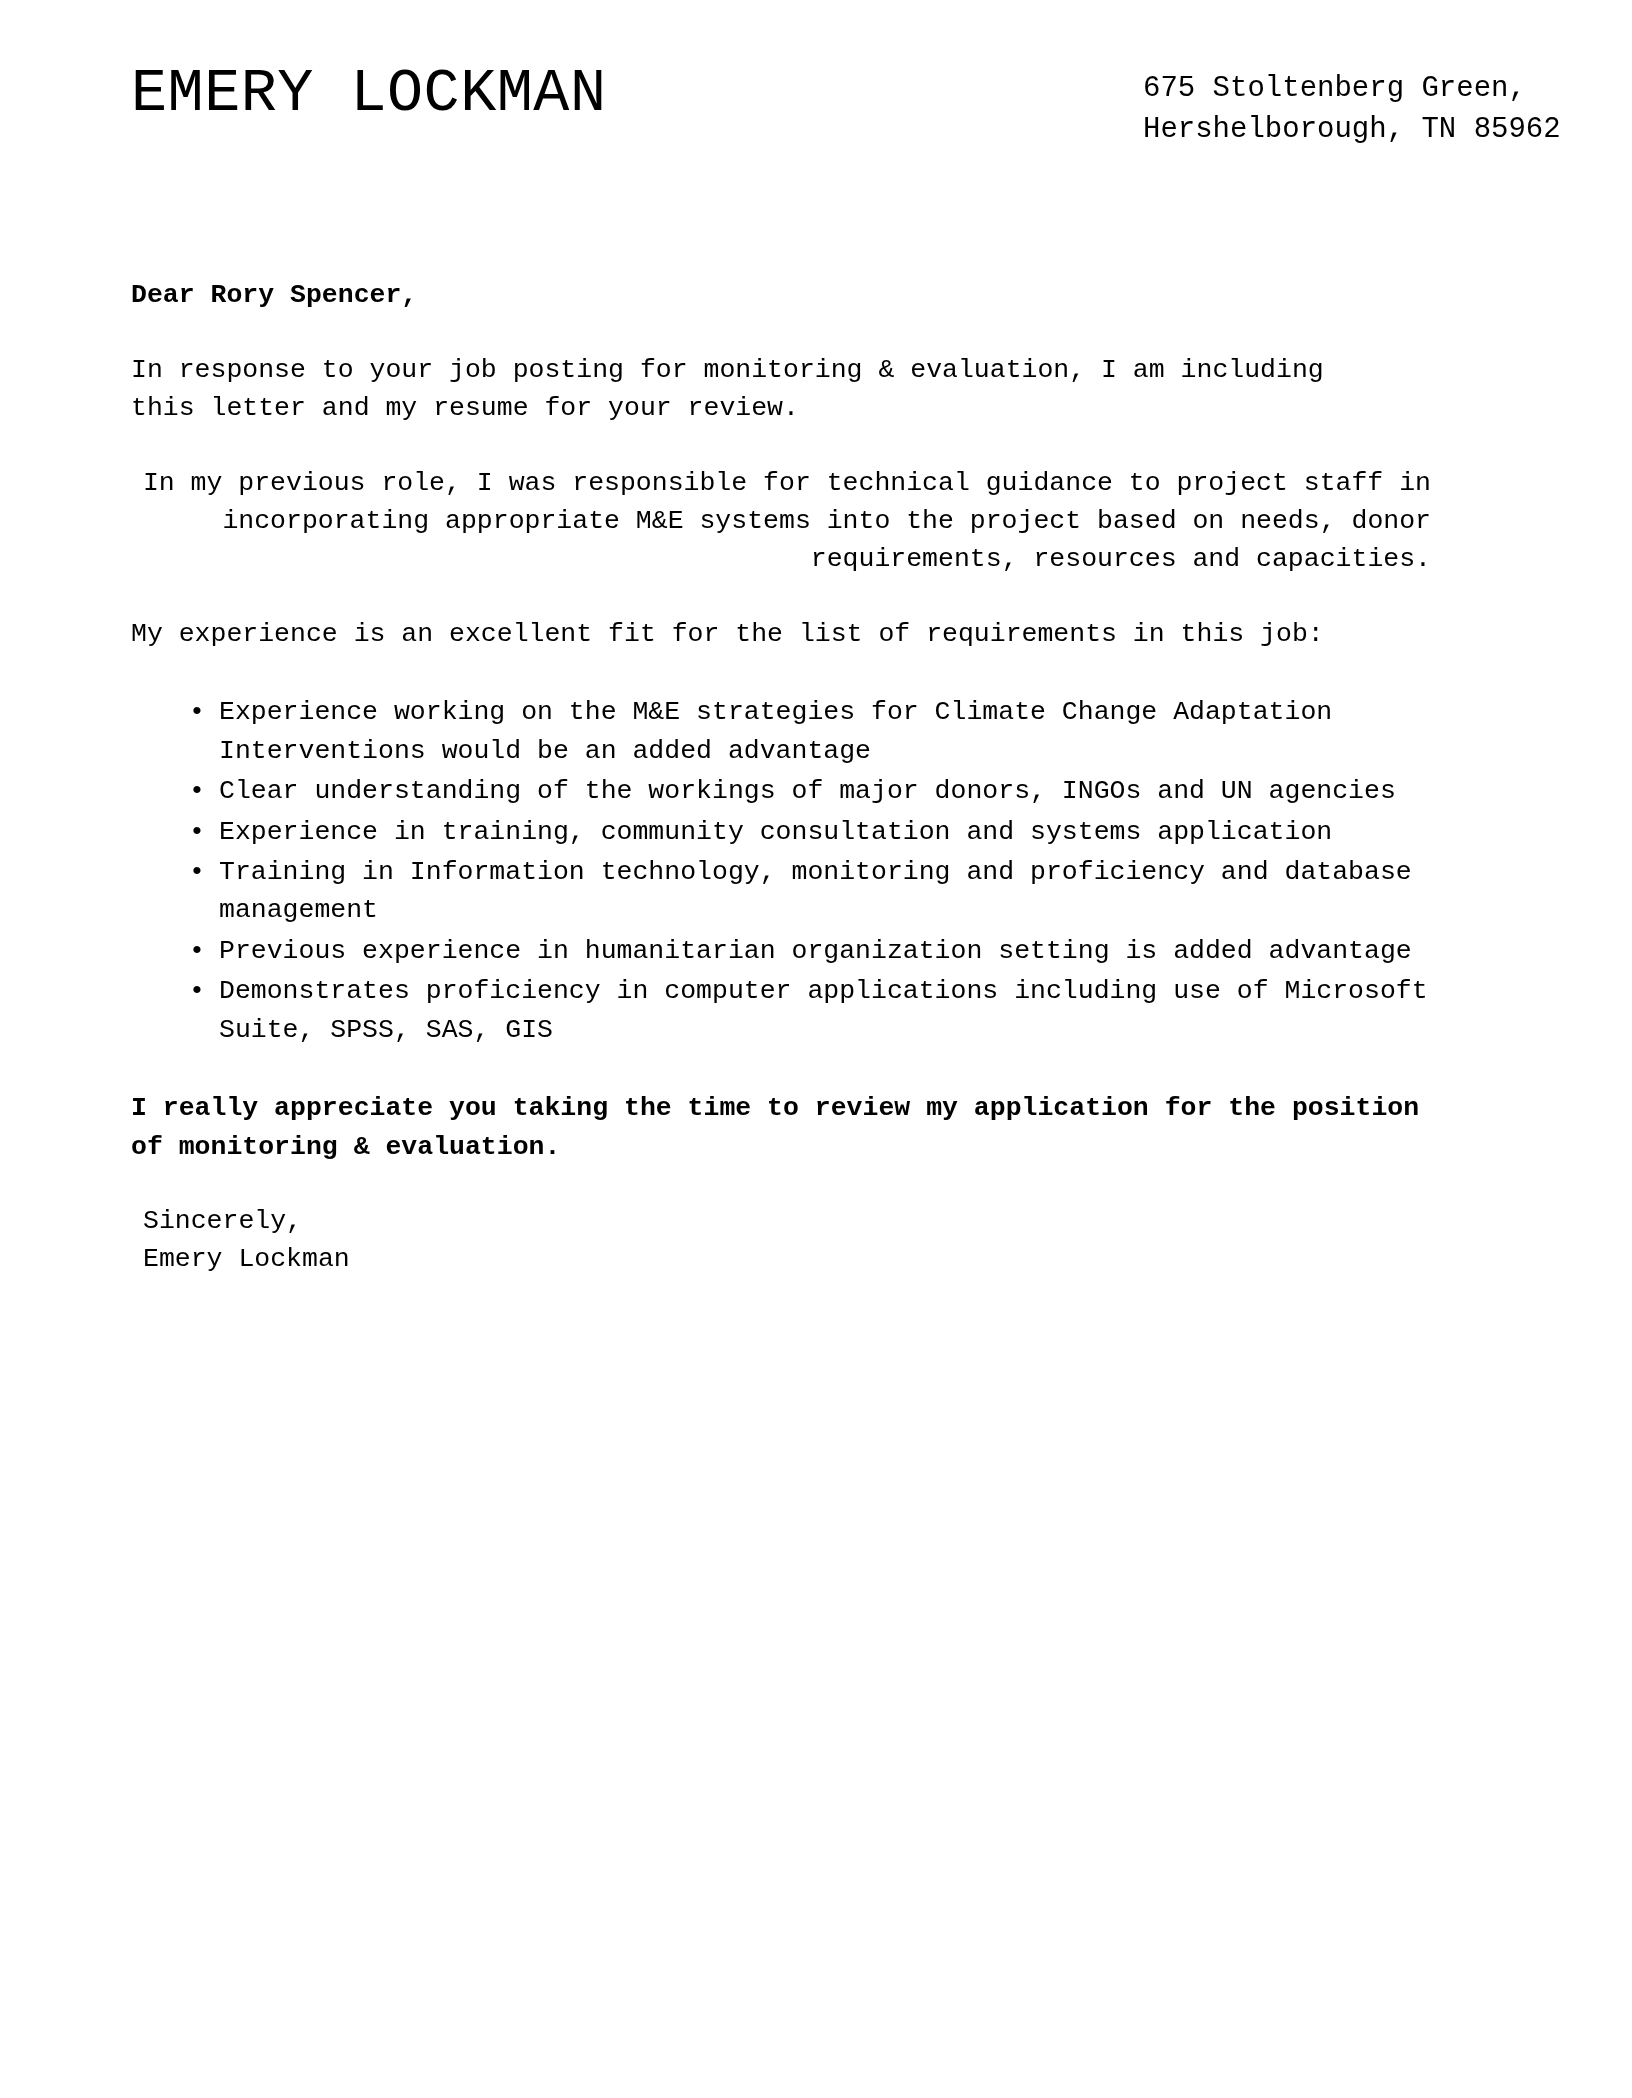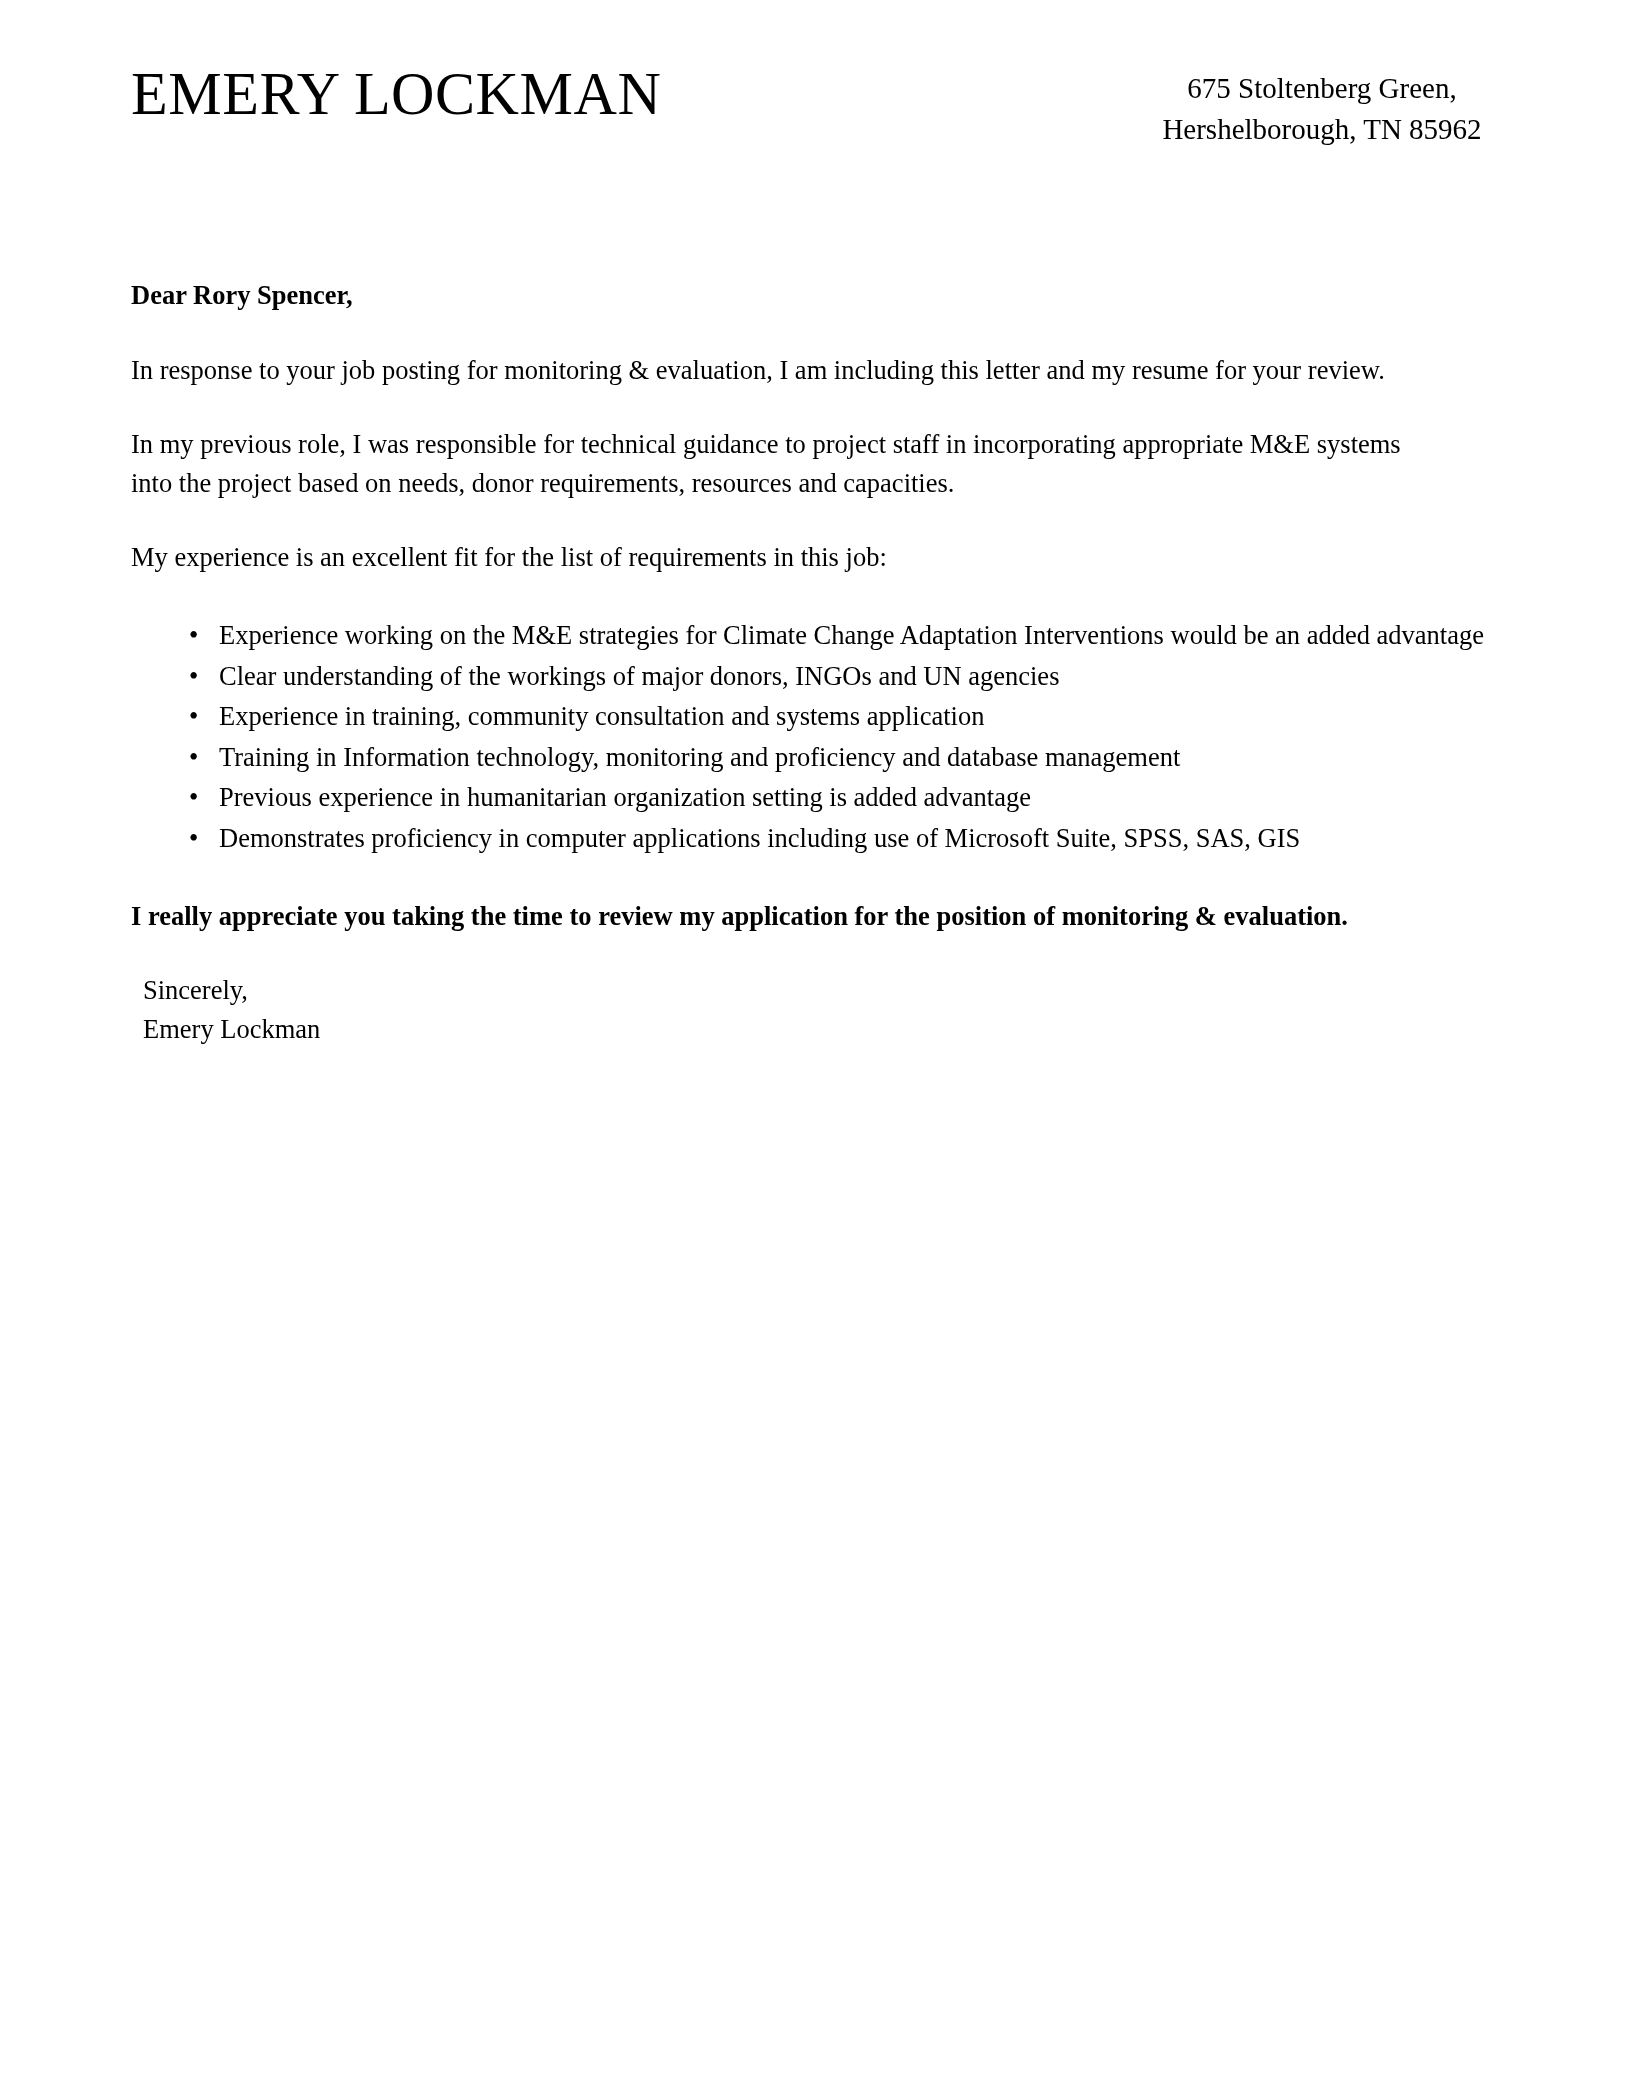--- a/index.html
+++ b/index.html
@@ -9,21 +9,21 @@
   }
 
   .page {
     position: relative;
     width: 1632px;
     height: 2098px;
     background: #ffffff;
     margin: 0 auto;
     box-sizing: border-box;
     padding: 8px;
-    font-family: Liberation Serif, serif;
+    font-family: Liberation Mono, monospace;
     color: #000000;
     overflow: hidden;
   }
 
   .letter {
     position: absolute;
     left: 131px;
     top: 0;
     width: 1370px;
   }
@@ -81,20 +81,21 @@
     font-weight: 400;
     max-width: 1295px;
   }
 
   .para-intro {
     max-width: 1270px;
   }
 
   .para-role {
     max-width: 1300px;
+    text-align: right;
   }
 
   .para-fit {
     margin-bottom: 40px;
   }
 
   .bullets {
     margin: 0 0 40px 0;
     padding: 0 0 0 58px;
     list-style: none;

